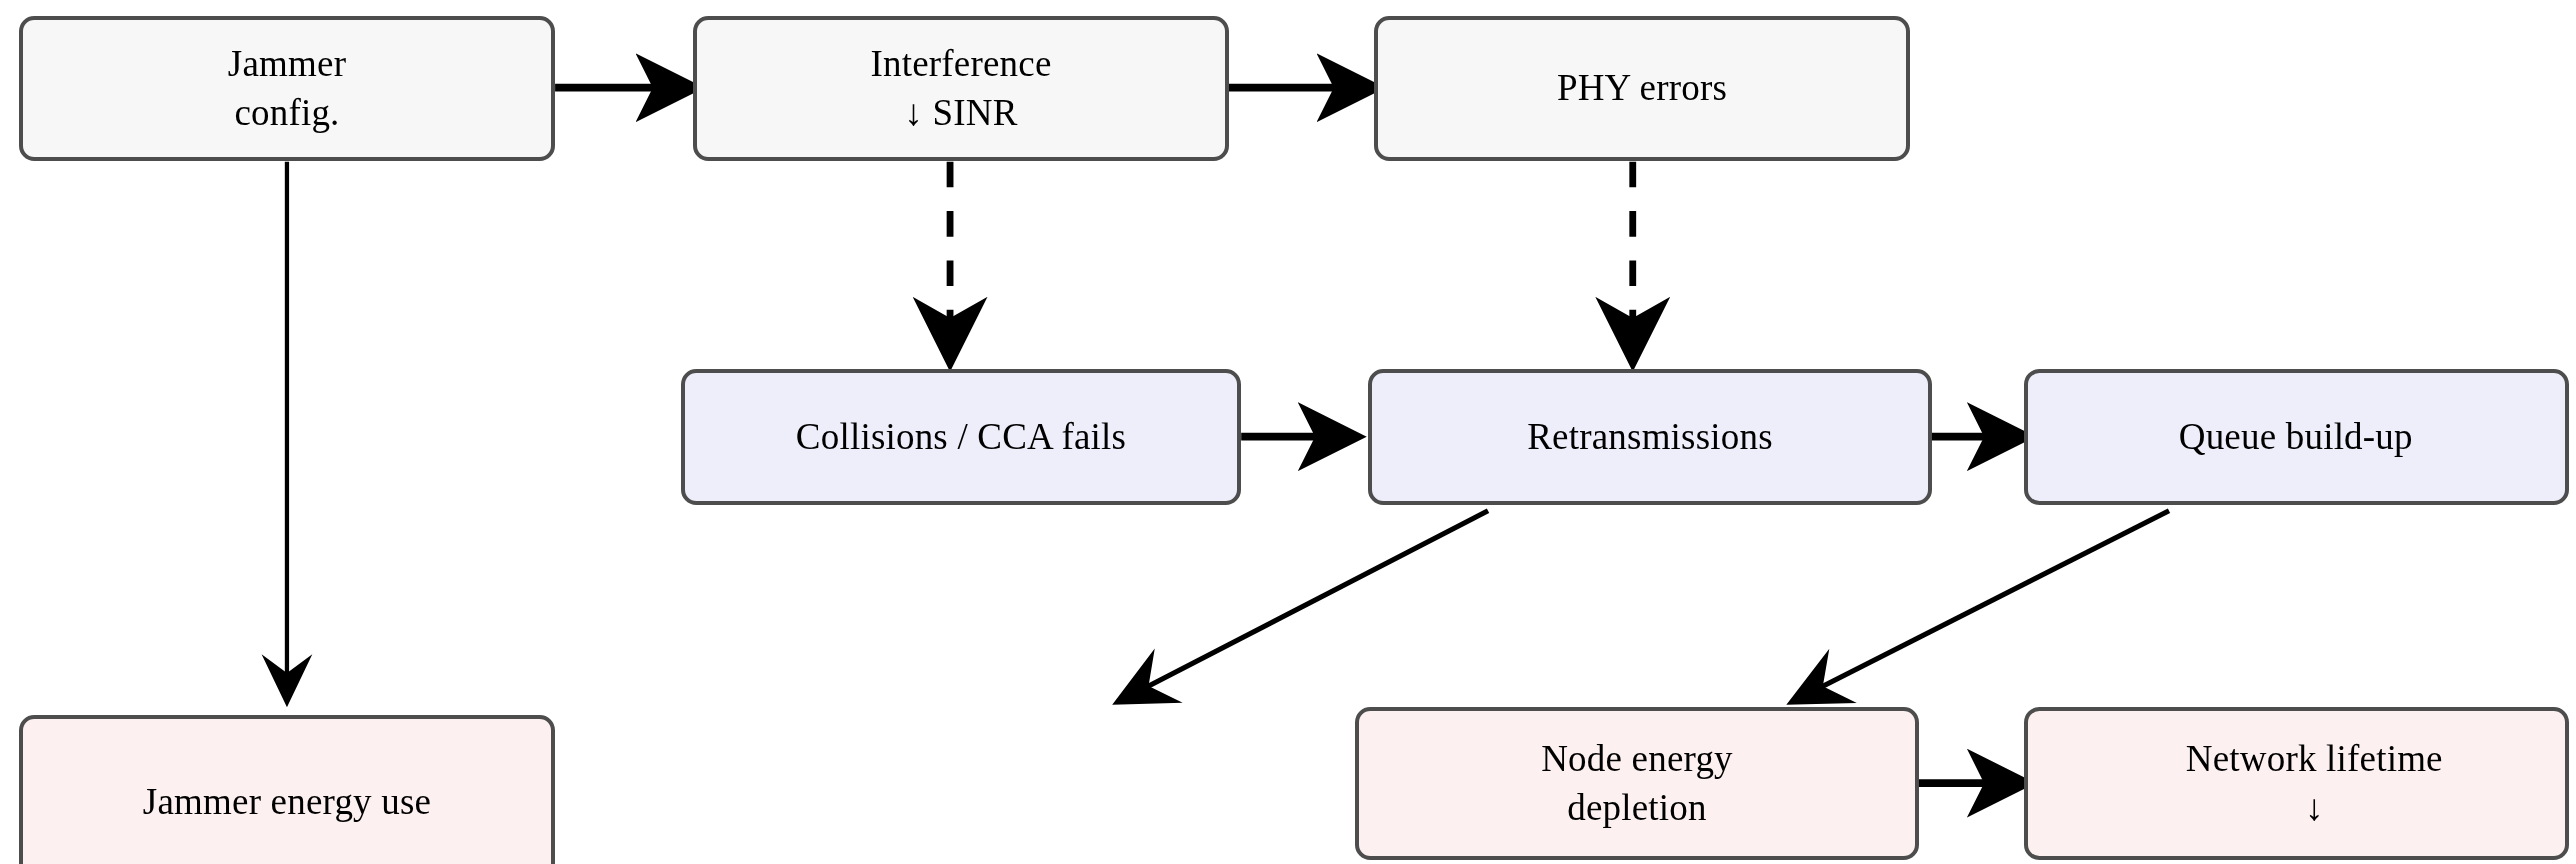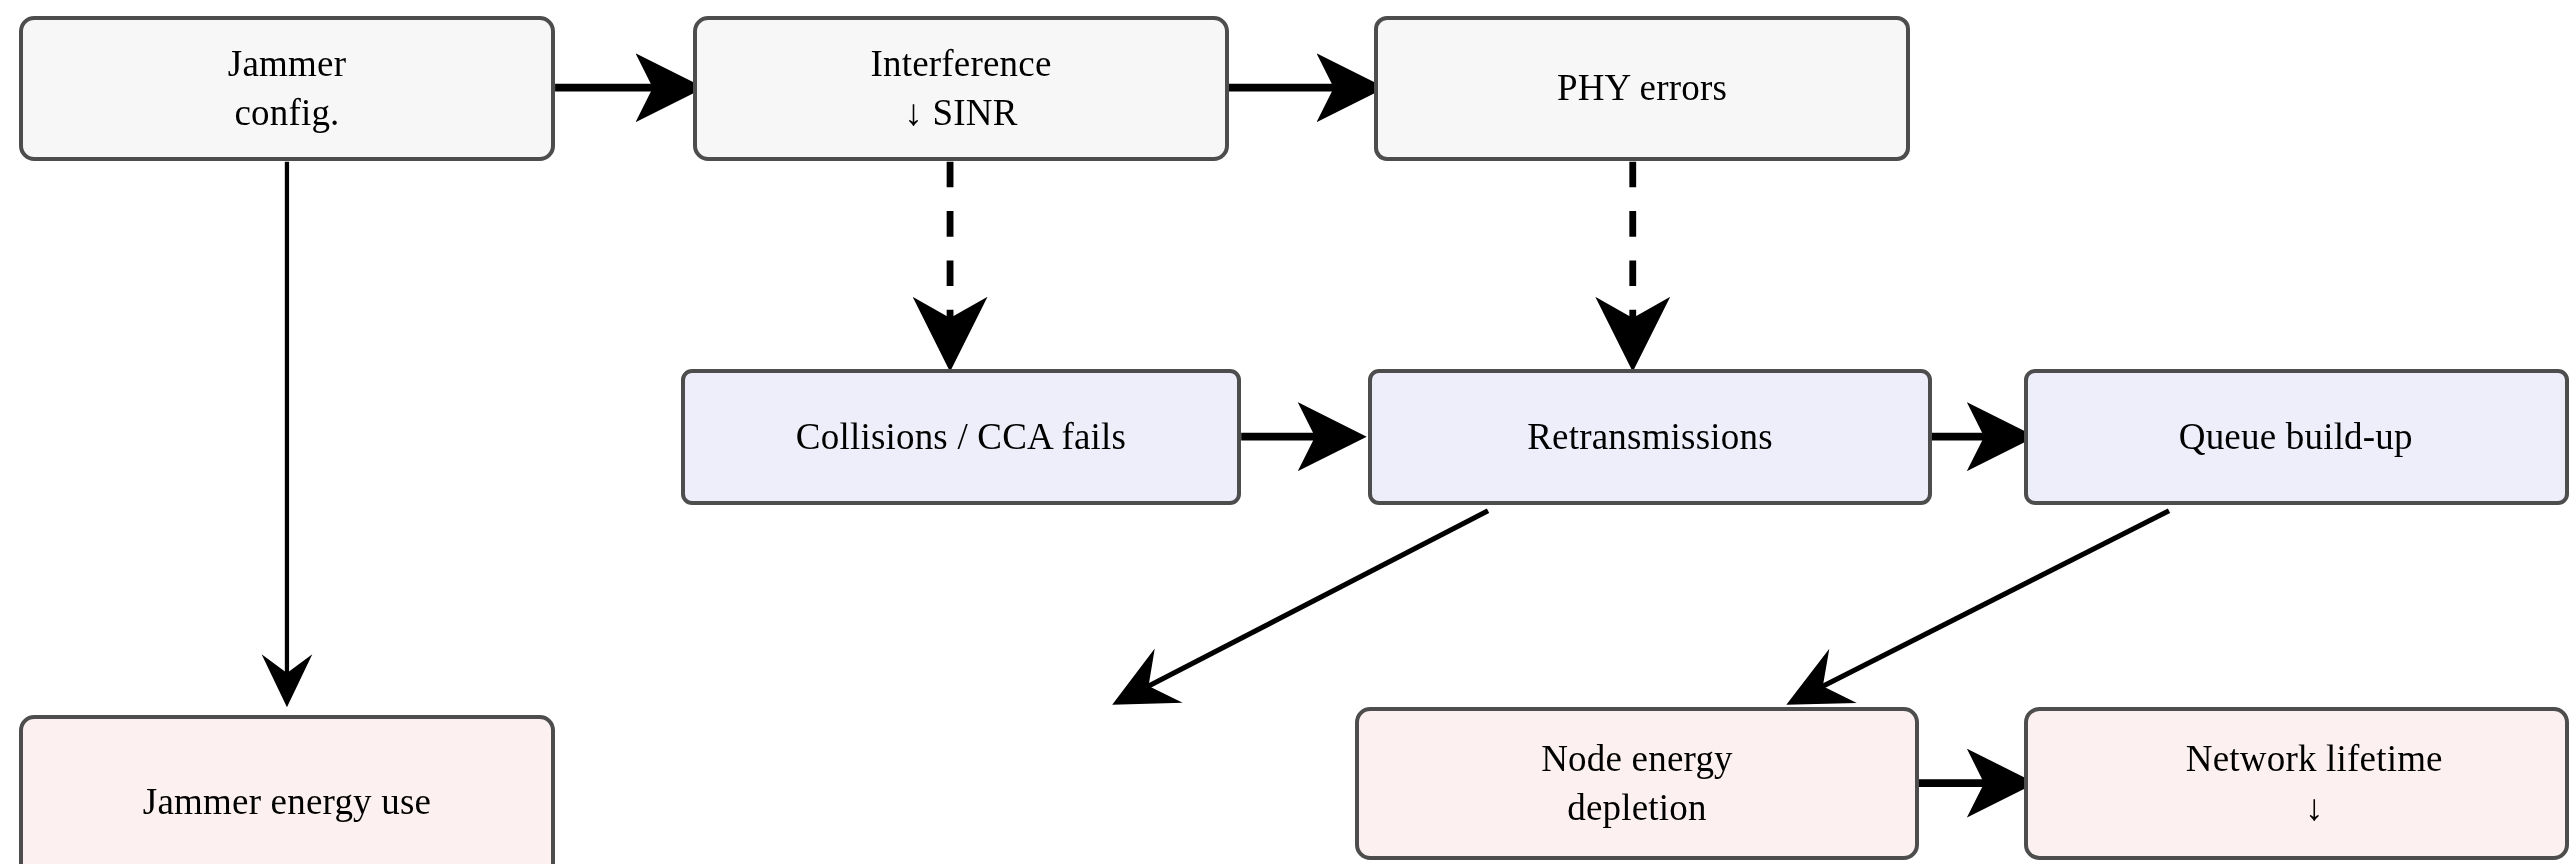--- a/index.html
+++ b/index.html
@@ -16,21 +16,21 @@
     justify-content:center;
     text-align:center;
     color:#000000;
     font-size:37px;
     line-height:1.30;
     letter-spacing:0.2px;
     padding:3.4px 8.5px;
     white-space:pre-line;
   }
   .fill-gray{background:#f7f7f7;}
-  .fill-blue{background:#eeeefb;border-radius:11px;}
+  .fill-blue{background:#eeeefb;}
   .fill-pink{background:#fcf0f0;}
 
   .edge{position:absolute;top:0;left:0;width:2576px;height:864px;pointer-events:none;overflow:visible;}
 </style>
 </head>
 <body>
 
 <div id="stage">
 
   <svg class="edge" viewBox="0 0 3026 1015">
@@ -86,21 +86,21 @@
       <line x1="2254" y1="920" x2="2378" y2="920" stroke="#000" stroke-width="9" marker-end="url(#arrFilled)"></line>
     </g>
   </svg>
 
   <div class="node fill-gray" style="left:19px;  top:16px;  width:536px; height:145px;">Jammer
 config.</div>
 
   <div class="node fill-gray" style="left:693px; top:16px;  width:536px; height:145px;">Interference
 ↓ SINR</div>
 
-  <div class="node fill-gray" style="left:1374px;top:16px;  width:536px; height:145px;border-radius:13px;">PHY errors</div>
+  <div class="node fill-gray" style="left:1374px;top:16px;  width:536px; height:145px;">PHY errors</div>
 
   <div class="node fill-blue" style="left:681px; top:369px; width:560px; height:136px;">Collisions / CCA fails</div>
 
   <div class="node fill-blue" style="left:1355px;top:369px; width:564px; height:136px;margin-left:13px;">Retransmissions</div>
 
   <div class="node fill-blue" style="left:2024px;top:369px; width:545px; height:136px;padding-left:7px;">Queue build-up</div>
 
   <div class="node fill-pink" style="left:19px;  top:715px; width:536px; height:174px;">Jammer energy use</div>
 
 

